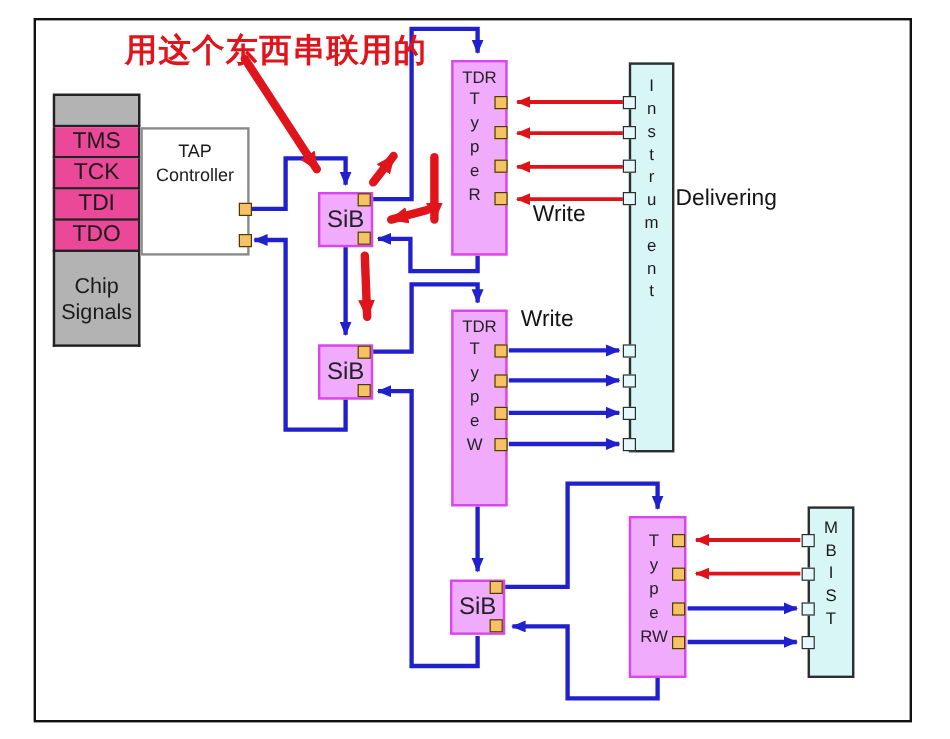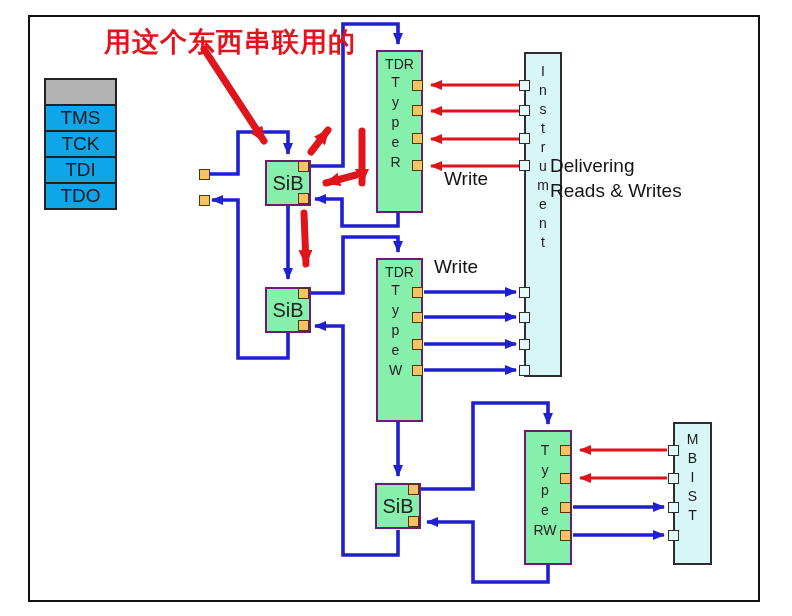--- a/index.html
+++ b/index.html
@@ -11,30 +11,30 @@
   .z1{z-index:1}.z5{z-index:5}
 
   
   .cn-note{position:absolute;left:104px;top:24px;font-size:27px;font-weight:bold;color:#e0151c;
            letter-spacing:1px;z-index:6;white-space:nowrap;}
 
   
   .sig-col{position:absolute;left:44px;top:78px;width:73px;z-index:2;}
   .sig-gray{background:#b3b3b3;border:2px solid #222;box-sizing:border-box;}
   .sig-head{height:28px;}
-  .sig-row{height:26px;background:#0ea5e9;border:2px solid #222;border-top:none;box-sizing:border-box;
+  .sig-row{height:26px;background:#ec4899;border:2px solid #222;border-top:none;box-sizing:border-box;
            display:flex;align-items:center;justify-content:center;font-size:19px;font-weight:500;}
   .sig-foot{height:79px;border-top:none;display:flex;align-items:center;justify-content:center;
             text-align:center;font-size:18px;line-height:22px;}
 
   .tap-box{position:absolute;left:117px;top:106px;width:91px;height:107px;border:2px solid #8a8a8a;
            background:#fff;box-sizing:border-box;z-index:2;text-align:center;font-size:15px;line-height:20px;padding-top:9px;}
 
   
-  .obox{background:#86efac;border:2px solid #701a75;box-sizing:border-box;z-index:2;}
+  .obox{background:#f0abfc;border:2px solid #d946ef;box-sizing:border-box;z-index:2;}
   .cbox{background:#d8f6f6;border:2px solid #2d2d2d;box-sizing:border-box;z-index:2;}
   .sib{width:46px;height:46px;display:flex;align-items:center;justify-content:center;
        font-size:20px;color:#222;}
   .tdr{font-size:14px;color:#222;text-align:center;}
   .tdr .hdr{margin-top:4px;font-size:14px;}
   .vlines div{line-height:20px;font-size:14px;}
   .tdr .vlines{padding-right:8px;}
   .cyan-lines div{line-height:19px;font-size:14px;}
   .cbox{text-align:center;}
 
@@ -95,22 +95,27 @@
   </svg>
 
   <div class="cn-note">用这个东西串联用的</div>
 
   <div class="sig-col">
     <div class="sig-gray sig-head"></div>
     <div class="sig-row">TMS</div>
     <div class="sig-row">TCK</div>
     <div class="sig-row">TDI</div>
     <div class="sig-row">TDO</div>
-  </div>
-
+    <div class="sig-gray sig-foot">Chip Signals</div>
+  </div>
+
+  <div class="tap-box">
+    <div>TAP</div>
+    <div>Controller</div>
+  </div>
   <div class="port p-or abs" style="left:199px;top:169px;"></div>
   <div class="port p-or abs" style="left:199px;top:195px;"></div>
 
   <div class="obox sib abs" style="left:265px;top:160px;">
     <span>SiB</span>
   </div>
   <div class="port p-or abs" style="left:298px;top:161px;"></div>
   <div class="port p-or abs" style="left:298px;top:193px;"></div>
 
   <div class="obox sib abs" style="left:265px;top:287px;">
@@ -201,23 +206,22 @@
         <div>T</div>
       </div>
   </div>
   <div class="port p-cy abs" style="left:668px;top:445px;"></div>
   <div class="port p-cy abs" style="left:668px;top:473px;"></div>
   <div class="port p-cy abs" style="left:668px;top:502px;"></div>
   <div class="port p-cy abs" style="left:668px;top:530px;"></div>
 
   <div class="lbl" style="left:444px;top:168px;">Write</div>
   <div class="lbl" style="left:434px;top:256px;">Write</div>
-  <div class="lbl deliver" style="left:550px;top:153px;">
+  <div class="lbl deliver" style="left:563px;top:153px;">
       <div>Delivering</div>
-      <div>Reads &amp; Writes</div>
     </div>
 
   <svg class="layer z5" viewBox="0 0 792 616">
     <defs>
       <marker id="annArr" markerUnits="userSpaceOnUse" markerWidth="18" markerHeight="16" refX="14" refY="7" orient="auto">
         <path d="M0,0 L16,7 L0,14 Z" fill="#e0151c"></path>
       </marker>
     </defs>
     <g stroke="#e0151c" stroke-width="7" fill="none" stroke-linecap="round">
       <path d="M204,49 L264,141" marker-end="url(#annArr)"></path>

